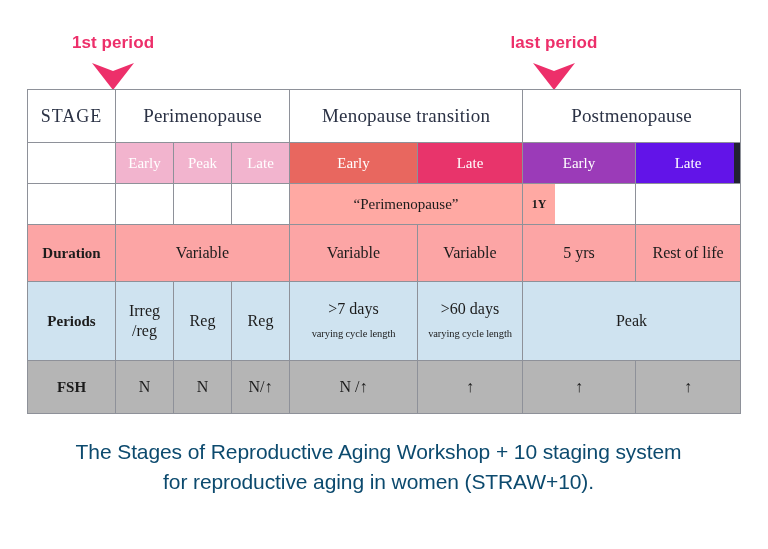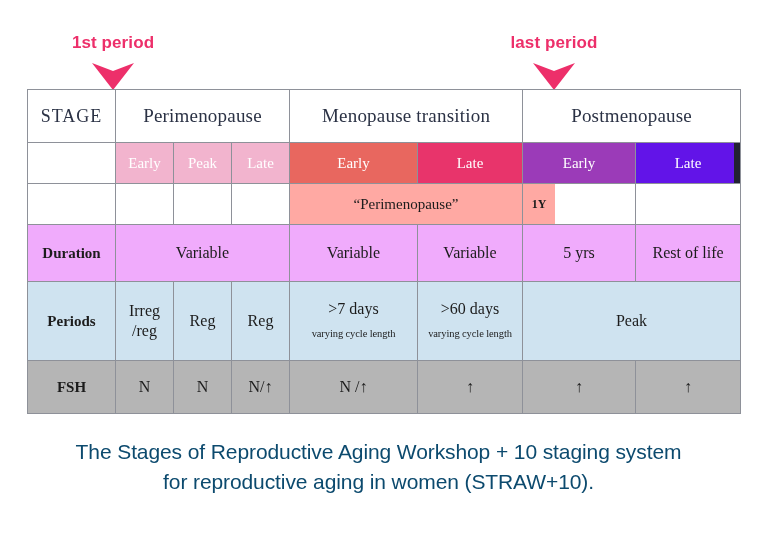--- a/index.html
+++ b/index.html
@@ -113,21 +113,21 @@
     color: #1c1c1c;
   }
   .peri-split .rest {
     flex: 1;
     background: #ffffff;
   }
 
   
   .row-duration td {
     height: 56px;
-    background: #f0abfc;
+    background: #fca5a5;
     font-size: 16px;
   }
   .row-duration td.rowhead { font-weight: bold; font-size: 15px; }
 
   
   .row-periods td {
     height: 78px;
     background: #cfe3f0;
     font-size: 16px;
     line-height: 20px;

